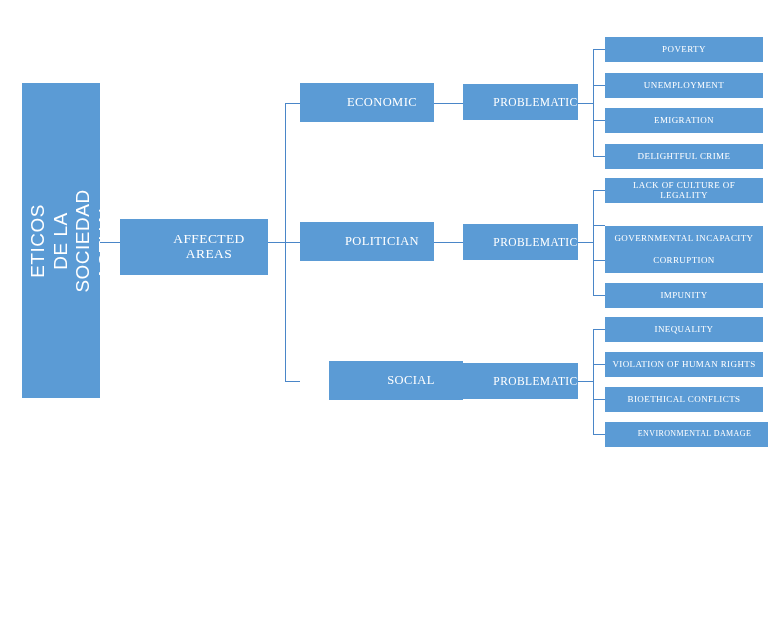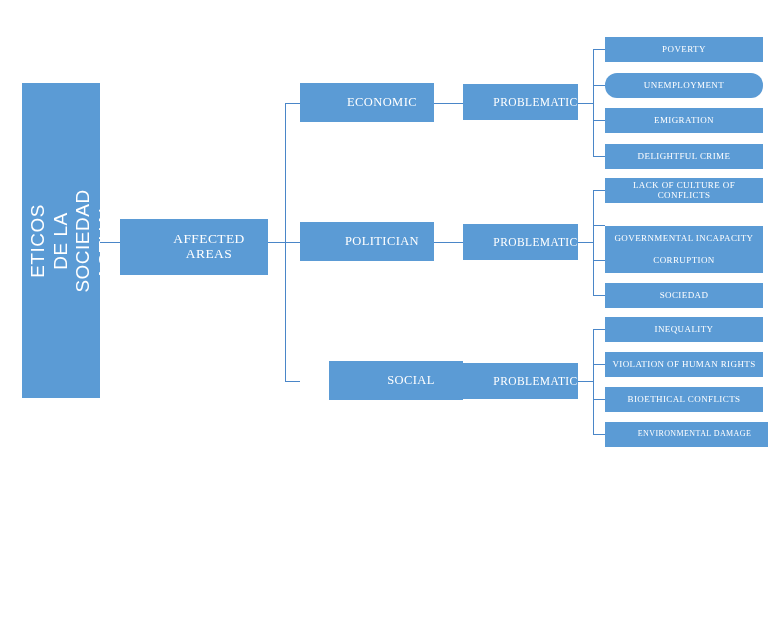--- a/index.html
+++ b/index.html
@@ -162,41 +162,41 @@
   <div class="node l4" style="top:224px;">
     <span>PROBLEMATIC</span>
   </div>
   <div class="node l4" style="top:363px;">
     <span>PROBLEMATIC</span>
   </div>
 
   <div class="node leaf" style="top:37px;">
     <span>POVERTY</span>
   </div>
-  <div class="node leaf" style="top:73px;border-radius:12px;">
+  <div class="node leaf" style="top:73px;">
     <span>UNEMPLOYMENT</span>
   </div>
   <div class="node leaf" style="top:144px;">
     <span>DELIGHTFUL CRIME</span>
   </div>
   <div class="node leaf" style="top:108px;">
     <span>EMIGRATION</span>
   </div>
 
   <div class="node leaf" style="top:178px;">
-    <span>LACK OF CULTURE OF CONFLICTS</span>
+    <span>LACK OF CULTURE OF LEGALITY</span>
   </div>
   <div class="node leaf" style="top:226px;">
     <span>GOVERNMENTAL INCAPACITY</span>
   </div>
   <div class="node leaf" style="top:248px;">
     <span>CORRUPTION</span>
   </div>
   <div class="node leaf" style="top:283px;">
-    <span>SOCIEDAD</span>
+    <span>IMPUNITY</span>
   </div>
 
   <div class="node leaf" style="top:317px;">
     <span>INEQUALITY</span>
   </div>
   <div class="node leaf" style="top:352px;">
     <span>VIOLATION OF HUMAN RIGHTS</span>
   </div>
   <div class="node leaf" style="top:387px;">
     <span>BIOETHICAL CONFLICTS</span>

